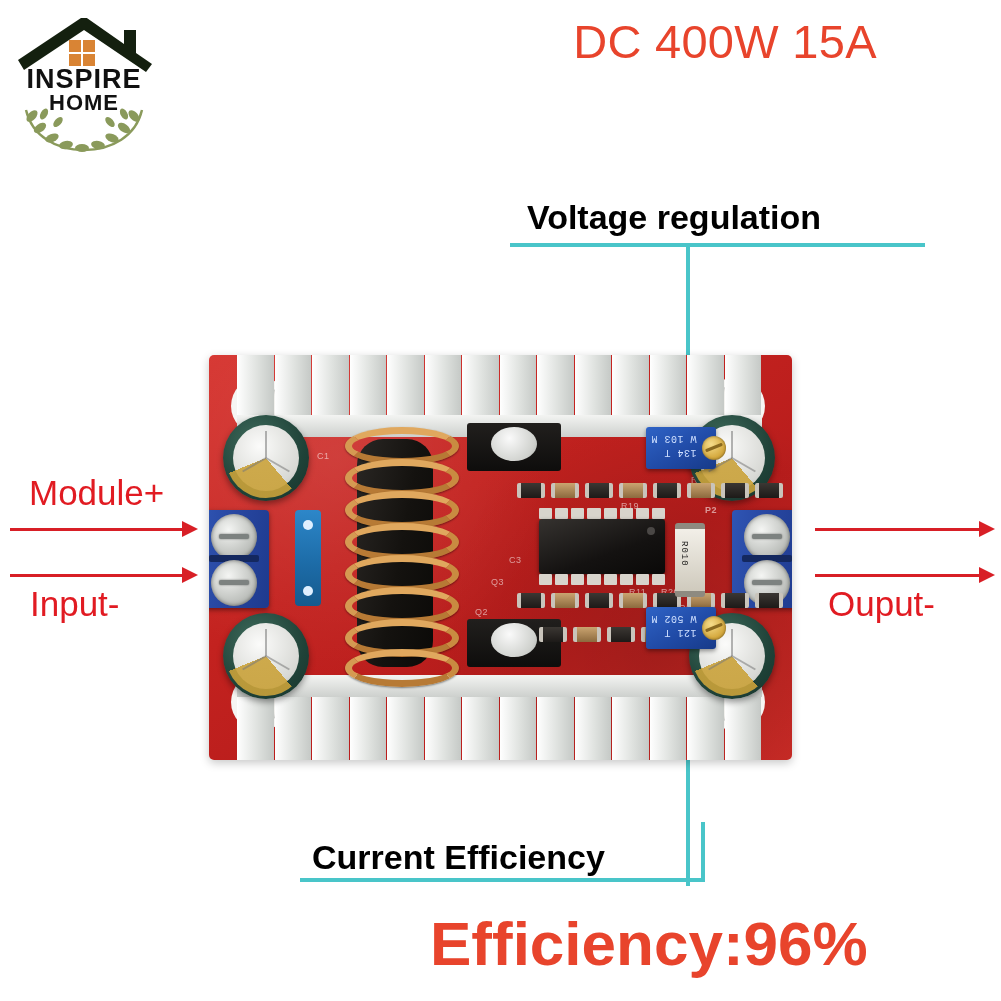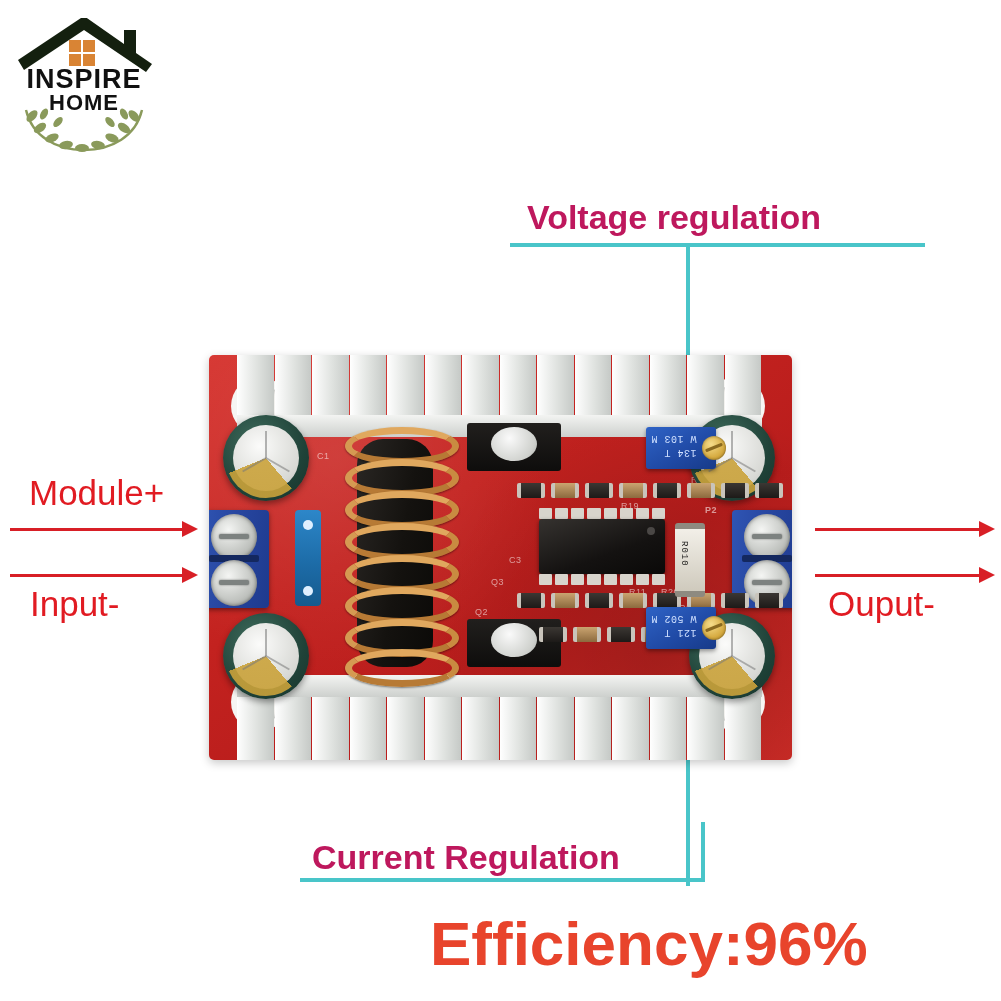--- a/index.html
+++ b/index.html
@@ -21,21 +21,21 @@
     position:absolute;left:465px;top:16px;width:520px;
     text-align:center;line-height:1.12;
   }
   .title-line{
     color:#e8442c;font-size:47px;font-weight:400;letter-spacing:0.3px;
     white-space:nowrap;
     text-shadow:0 0 3px rgba(255,255,255,.95);
   }
 
   
-  .ann{position:absolute;color:#be185d;font-weight:700;white-space:nowrap;}
+  .ann{position:absolute;color:#000000;font-weight:700;white-space:nowrap;}
   #volt-reg-label{left:527px;top:198px;font-size:34px;}
   #volt-reg-rule{position:absolute;left:510px;top:243px;width:415px;height:4px;background:#49c5c9;}
   #volt-reg-leader{position:absolute;left:686px;top:245px;width:4px;height:212px;background:#49c5c9;}
 
   #cur-reg-label{left:312px;top:838px;font-size:34px;}
   #cur-reg-rule{position:absolute;left:300px;top:878px;width:405px;height:4px;background:#49c5c9;}
   #cur-reg-riser{position:absolute;left:701px;top:822px;width:4px;height:60px;background:#49c5c9;}
   #cur-reg-leader{position:absolute;left:686px;top:648px;width:4px;height:238px;background:#49c5c9;}
 
   
@@ -237,27 +237,28 @@
         <ellipse cx="128" cy="98" rx="7" ry="4" transform="rotate(48 128 98)"></ellipse>
         <ellipse cx="38" cy="96" rx="6" ry="3.4" transform="rotate(-62 38 96)"></ellipse>
         <ellipse cx="52" cy="104" rx="6" ry="3.4" transform="rotate(-48 52 104)"></ellipse>
         <ellipse cx="104" cy="104" rx="6" ry="3.4" transform="rotate(48 104 104)"></ellipse>
         <ellipse cx="118" cy="96" rx="6" ry="3.4" transform="rotate(62 118 96)"></ellipse>
       </g>
     </svg>
   </div>
 
   <div class="title-block">
+    <div class="title-line">DC 400W 15A</div>
   </div>
 
   <div class="ann" id="volt-reg-label">Voltage regulation</div>
   <div id="volt-reg-rule"></div>
   <div id="volt-reg-leader"></div>
 
-  <div class="ann" id="cur-reg-label">Current Regulation</div>
+  <div class="ann" id="cur-reg-label">Current Efficiency</div>
   <div id="cur-reg-rule"></div>
   <div id="cur-reg-riser"></div>
   <div id="cur-reg-leader"></div>
 
   <div class="io-label" id="label-input-plus">Module+</div>
   <div class="arrow-line" id="arrow-in-plus"></div>
   <div class="arrow-head" id="arrowhead-in-plus"></div>
 
   <div class="io-label" id="label-input-minus">Input-</div>
   <div class="arrow-line" id="arrow-in-minus"></div>

